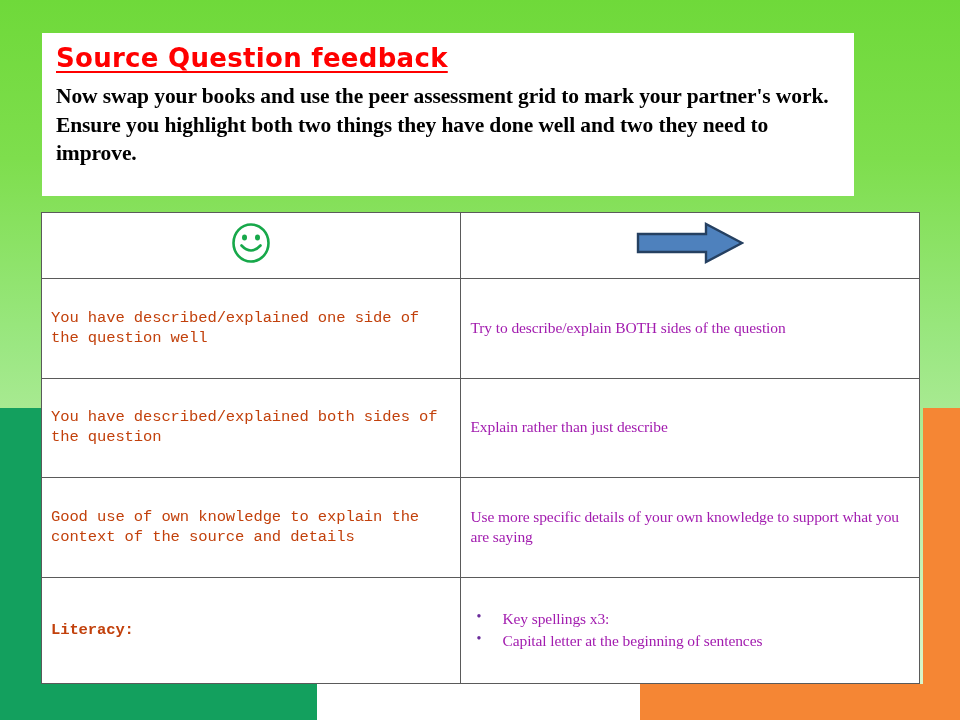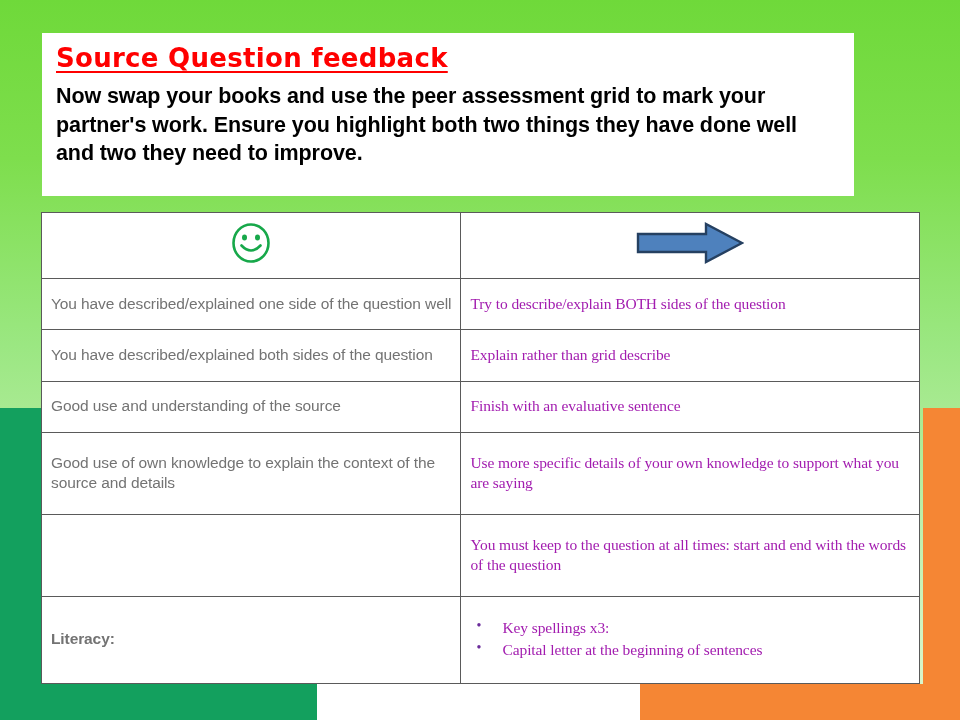--- a/index.html
+++ b/index.html
@@ -80,21 +80,21 @@
     font-size: 26px;
     font-weight: bold;
     letter-spacing: 0.3px;
     text-decoration: underline;
     text-underline-offset: 4px;
     margin: 0 0 8px 0;
     line-height: 1.2;
   }
   .title-body {
     color: #000000;
-    font-family: Liberation Sans, sans-serif;
+    font-family: Liberation Serif, serif;
     font-size: 21.5px;
     font-weight: bold;
     line-height: 1.32;
     letter-spacing: -0.1px;
     margin: 0;
   }
 
   
   .grid {
     position: absolute;
@@ -119,22 +119,22 @@
   .col-left { width: 419px; }
   .col-right { width: 458px; }
 
   .hdr-cell {
     height: 66px;
     text-align: center;
     vertical-align: middle;
   }
 
   .cell-good {
-    color: #737373;
-    font-family: Liberation Sans, sans-serif;
+    color: #c2410c;
+    font-family: Liberation Mono, monospace;
     font-size: 15.5px;
     line-height: 1.3;
     letter-spacing: -0.1px;
     margin-left: 20px;
   }
   .cell-good.bold {
     font-weight: bold;
     font-size: 15.5px;
   }
   .cell-improve {
@@ -210,37 +210,29 @@
         </td>
       </tr>
 
       <tr>
         <td class="cell-good">You have described/explained one side of the question well</td>
         <td class="cell-improve">Try to describe/explain BOTH sides of the question</td>
       </tr>
 
       <tr>
         <td class="cell-good">You have described/explained both sides of the question</td>
-        <td class="cell-improve">Explain rather than grid describe</td>
-      </tr>
-
-      <tr>
-        <td class="cell-good">Good use and understanding of the source</td>
-        <td class="cell-improve">Finish with an evaluative sentence</td>
-      </tr>
+        <td class="cell-improve">Explain rather than just describe</td>
+      </tr>
+
 
       <tr>
         <td class="cell-good">Good use of own knowledge to explain the context of the source and details</td>
         <td class="cell-improve">Use more specific details of your own knowledge to support what you are saying</td>
       </tr>
 
-      <tr>
-        <td class="cell-good"></td>
-        <td class="cell-improve">You must keep to the question at all times: start and end with the words of the question</td>
-      </tr>
 
 
       <tr>
         <td class="cell-good bold">Literacy:</td>
         <td class="cell-improve">
           <ul class="bullets">
             <li>Key spellings x3:</li>
             <li>Capital letter at the beginning of sentences</li>
           </ul>
         </td>

